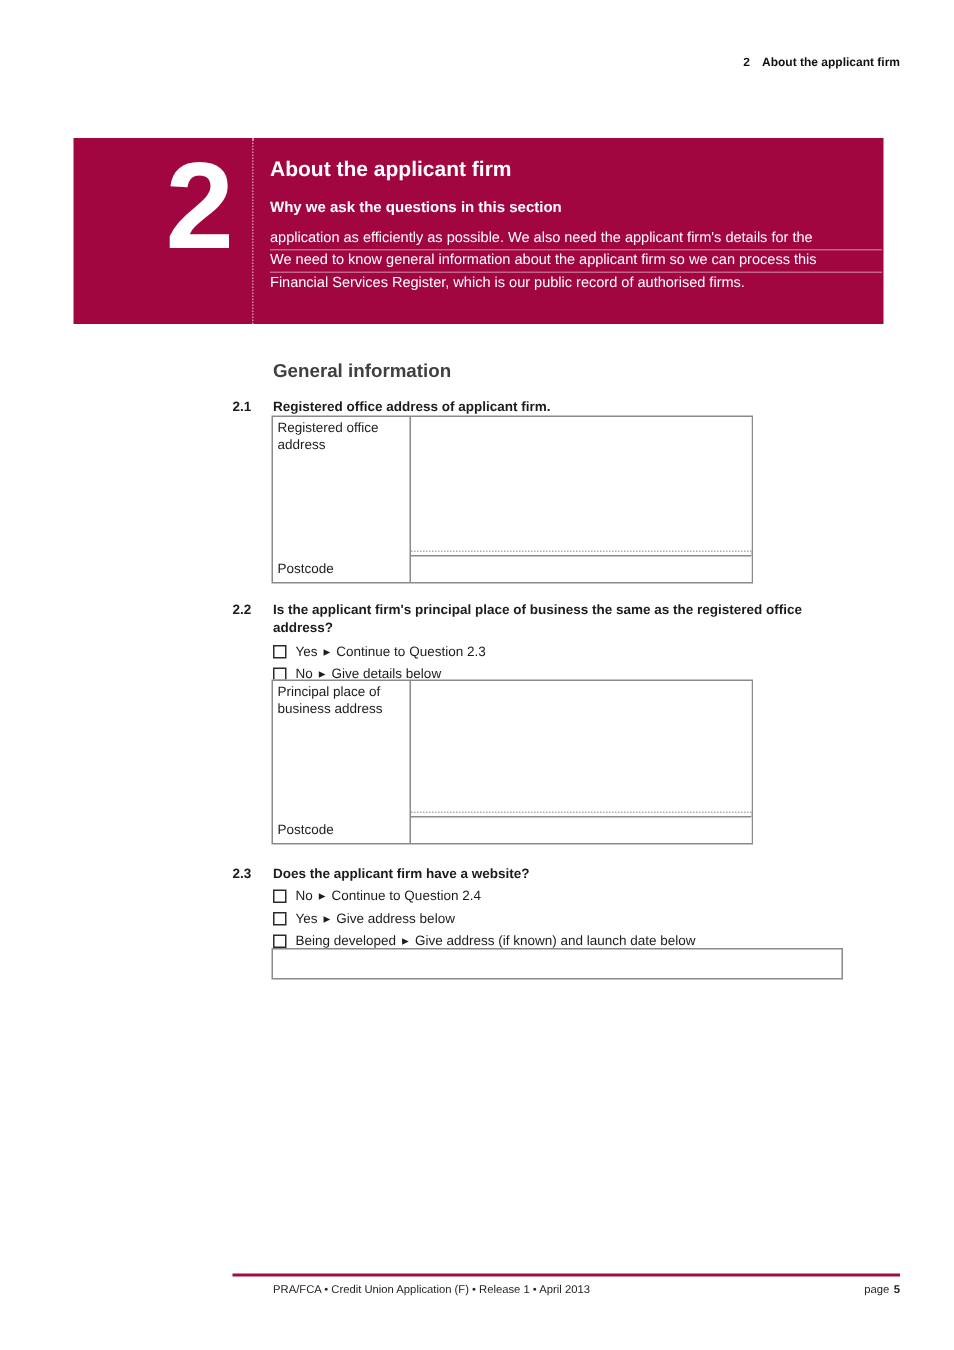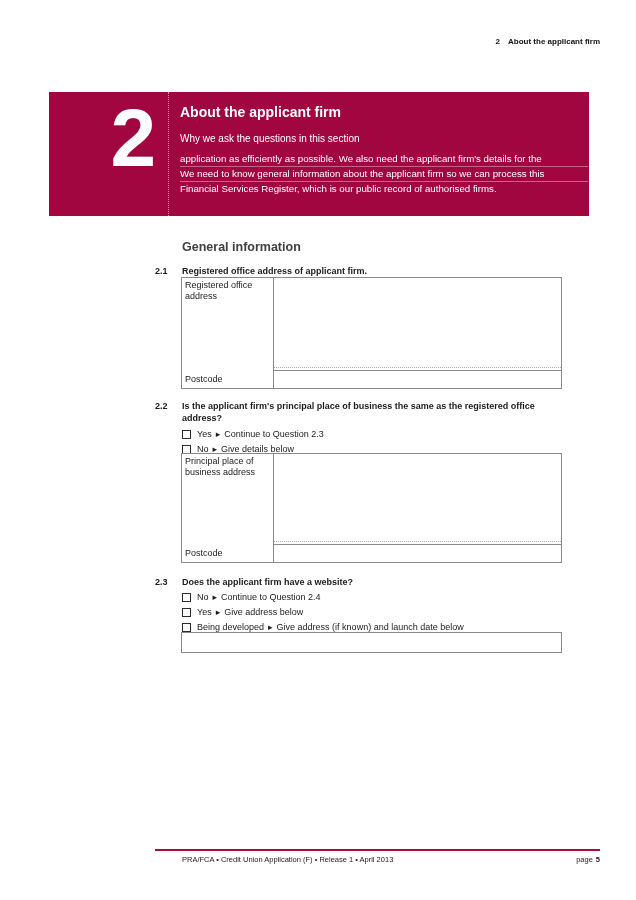--- a/index.html
+++ b/index.html
@@ -29,41 +29,41 @@
     font-size:82px;font-weight:bold;line-height:76px;letter-spacing:-2px;
   }
   .banner-divider{
     position:absolute;left:119px;top:0;bottom:0;width:0;
     border-left:1px dotted rgba(255,255,255,0.55);
   }
   .banner-content{
     position:absolute;left:131px;top:11px;width:408px;
   }
   .banner-title{font-size:14px;font-weight:bold;line-height:18px;margin-bottom:11px;}
-  .banner-subtitle{font-size:10px;font-weight:normal;line-height:13px;margin-bottom:7px;}
+  .banner-subtitle{font-size:10px;font-weight:bold;line-height:13px;margin-bottom:7px;}
   .banner-body-line{font-size:9.7px;line-height:14px;white-space:nowrap;}
   .banner-body-line.underlined{border-bottom:1px solid rgba(255,255,255,0.38);}
   
   .section-heading{
     position:absolute;left:182px;top:240px;
     font-size:12.5px;font-weight:bold;line-height:14px;color:#404040;
   }
   
   .qhead{position:absolute;left:155px;display:flex;align-items:flex-start;}
   .qnum{width:27px;flex:none;font-weight:bold;font-size:9px;line-height:12px;}
   .qtext{font-weight:bold;font-size:9px;line-height:12px;width:395px;}
   
   .opt{position:absolute;left:182px;display:flex;align-items:center;height:12px;font-size:9px;line-height:12px;}
   .cb{width:7px;height:7px;border:1px solid #2a2a2a;background:#fff;margin-right:6px;flex:none;}
   .opt-label{margin-right:4px;}
   .arrow{margin-right:4px;font-size:9px;line-height:10px;}
   .opt-instr{}
   
   .addr-table{
-    position:absolute;left:181px;width:381px;
+    position:absolute;left:181px;width:321px;
     border:1px solid #8a8a8a;background:#fff;box-sizing:border-box;
   }
   .addr-left{
     position:absolute;left:0;top:0;bottom:0;width:92px;
     border-right:1px solid #8a8a8a;box-sizing:border-box;
   }
   .addr-left-top{padding:2px 0 0 3px;font-size:9px;line-height:11px;}
   .addr-left-bottom{position:absolute;left:3px;bottom:3px;font-size:9px;line-height:11px;text-align:right;}
   .addr-input{
     position:absolute;left:92px;right:0;top:0;

